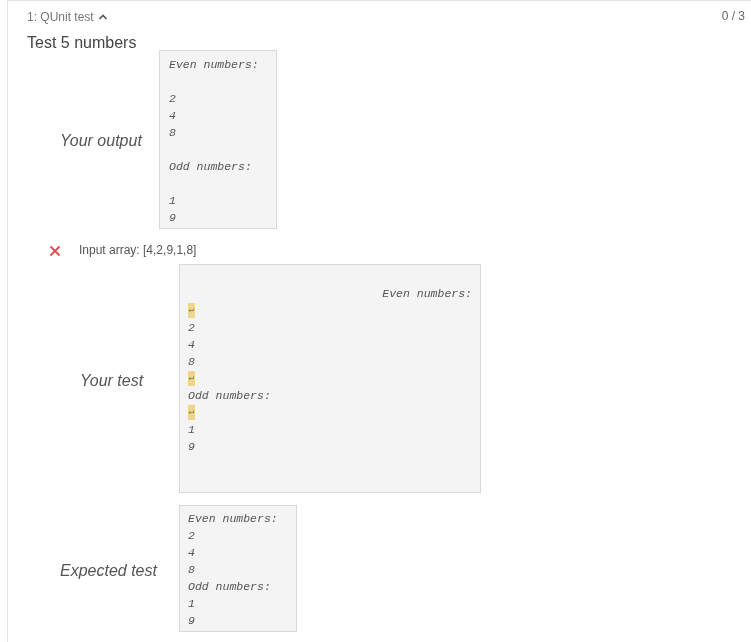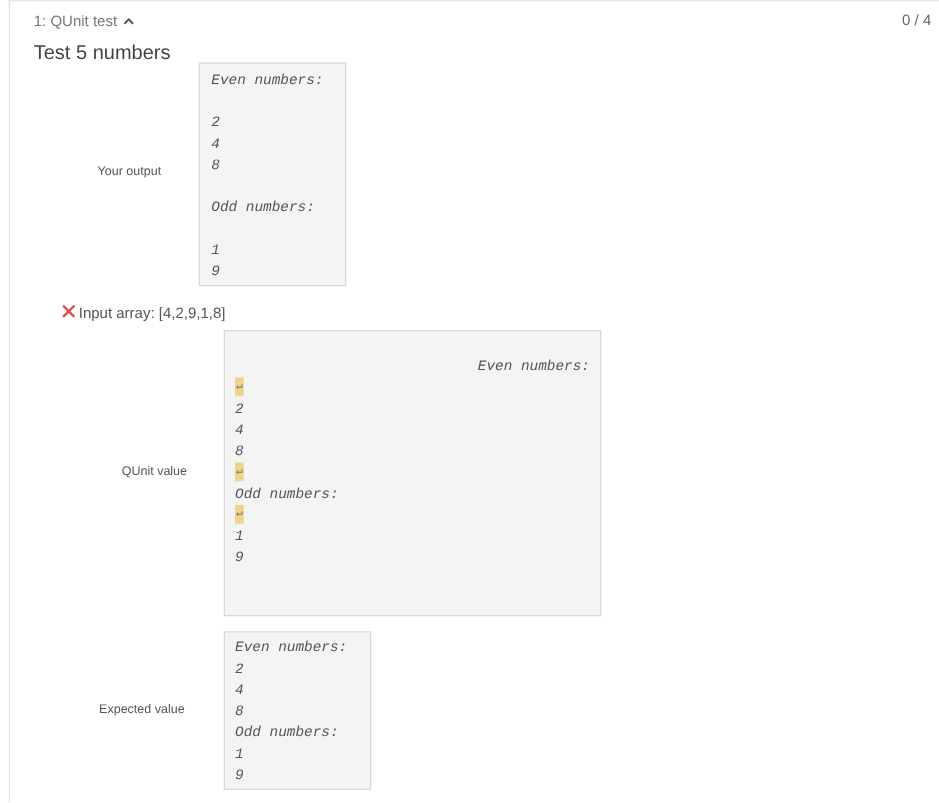--- a/index.html
+++ b/index.html
@@ -4,40 +4,40 @@
 <style>
   html, body { margin:0; padding:0; background:#fff; }
   body { width:751px; height:642px; position:relative; overflow:hidden;
          font-family:"Liberation Sans", sans-serif; color:#444; }
   .panel { position:absolute; left:7px; top:0; width:744px; height:642px;
            border-left:1px solid #e4e4e4; border-top:1px solid #e4e4e4; box-sizing:border-box; }
   .title { position:absolute; left:27px; top:10px; font-size:12px; color:#777; display:flex; align-items:center; gap:4px; }
   .chev { display:inline-block; width:10px; height:10px; }
   .score { position:absolute; right:6px; top:9px; font-size:12px; color:#666; }
   .test-name { position:absolute; left:27px; top:34px; font-size:16px; color:#444; }
-  .lbl { position:absolute; font-size:10px; color:#555; text-align:center; }
+  .lbl { position:absolute; font-size:16px; color:#555; text-align:left;font-style:italic; }
   .box { position:absolute; background:#f4f4f4; border:1px solid #d8d8d8; box-sizing:border-box;
          font-family:"Liberation Mono", monospace; font-size:11.5px; color:#555;font-style:italic; }
   .line { height:17px; line-height:17px; white-space:pre; }
   .nl { display:inline-block; background:#f0d48c; color:#776; width:7px; height:15px; line-height:15px; font-size:9px; text-align:center; vertical-align:middle; }
-  .fail { position:absolute; left:49px; top:243px; display:flex; align-items:flex-start; gap:2px; font-size:12px; color:#555; }
+  .fail { position:absolute; left:49px; top:243px; display:flex; align-items:flex-end; gap:18px; font-size:12px; color:#555; }
   .x-icon { width:12px; height:12px; display:inline-block; }
 </style>
 </head>
 <body>
 
 <div class="panel"></div>
 
 <div class="title">
   <span>1: QUnit test</span>
   <svg class="chev" viewBox="0 0 10 10">
     <path d="M1.5 7 L5 3.5 L8.5 7" stroke="#555" stroke-width="1.6" fill="none"></path>
   </svg>
 </div>
-<div class="score">0 / 4</div>
+<div class="score">0 / 3</div>
 <div class="test-name">Test 5 numbers</div>
 
 <div class="lbl" style="left:60px; top:132px; width:87px;">Your output</div>
 <div class="box" style="left:159px; top:50px; width:118px; height:179px; padding:5px 9px;">
   <div class="line">Even numbers:</div>
   <div class="line"></div>
   <div class="line">2</div>
   <div class="line">4</div>
   <div class="line">8</div>
   <div class="line"></div>
@@ -47,35 +47,35 @@
   <div class="line">9</div>
 </div>
 
 <div class="fail">
   <svg class="x-icon" viewBox="0 0 12 12">
     <path d="M1.5 1.5 L10.5 10.5 M10.5 1.5 L1.5 10.5" stroke="#e04b4b" stroke-width="1.8"></path>
   </svg>
   <span>Input array: [4,2,9,1,8]</span>
 </div>
 
-<div class="lbl" style="left:80px; top:372px; width:87px;">QUnit value</div>
+<div class="lbl" style="left:80px; top:372px; width:87px;">Your test</div>
 <div class="box" style="left:179px; top:264px; width:302px; height:229px; padding:20px 8px 5px 8px;">
   <div class="line" style="text-align:right;">Even numbers:</div>
   <div class="line"><span class="nl">↵</span></div>
   <div class="line">2</div>
   <div class="line">4</div>
   <div class="line">8</div>
   <div class="line"><span class="nl">↵</span></div>
   <div class="line">Odd numbers:</div>
   <div class="line"><span class="nl">↵</span></div>
   <div class="line">1</div>
   <div class="line">9</div>
 </div>
 
-<div class="lbl" style="left:60px; top:562px; width:107px;">Expected value</div>
+<div class="lbl" style="left:60px; top:562px; width:107px;">Expected test</div>
 <div class="box" style="left:179px; top:505px; width:118px; height:127px; padding:4px 8px;">
   <div class="line">Even numbers:</div>
   <div class="line">2</div>
   <div class="line">4</div>
   <div class="line">8</div>
   <div class="line">Odd numbers:</div>
   <div class="line">1</div>
   <div class="line">9</div>
 </div>
 

